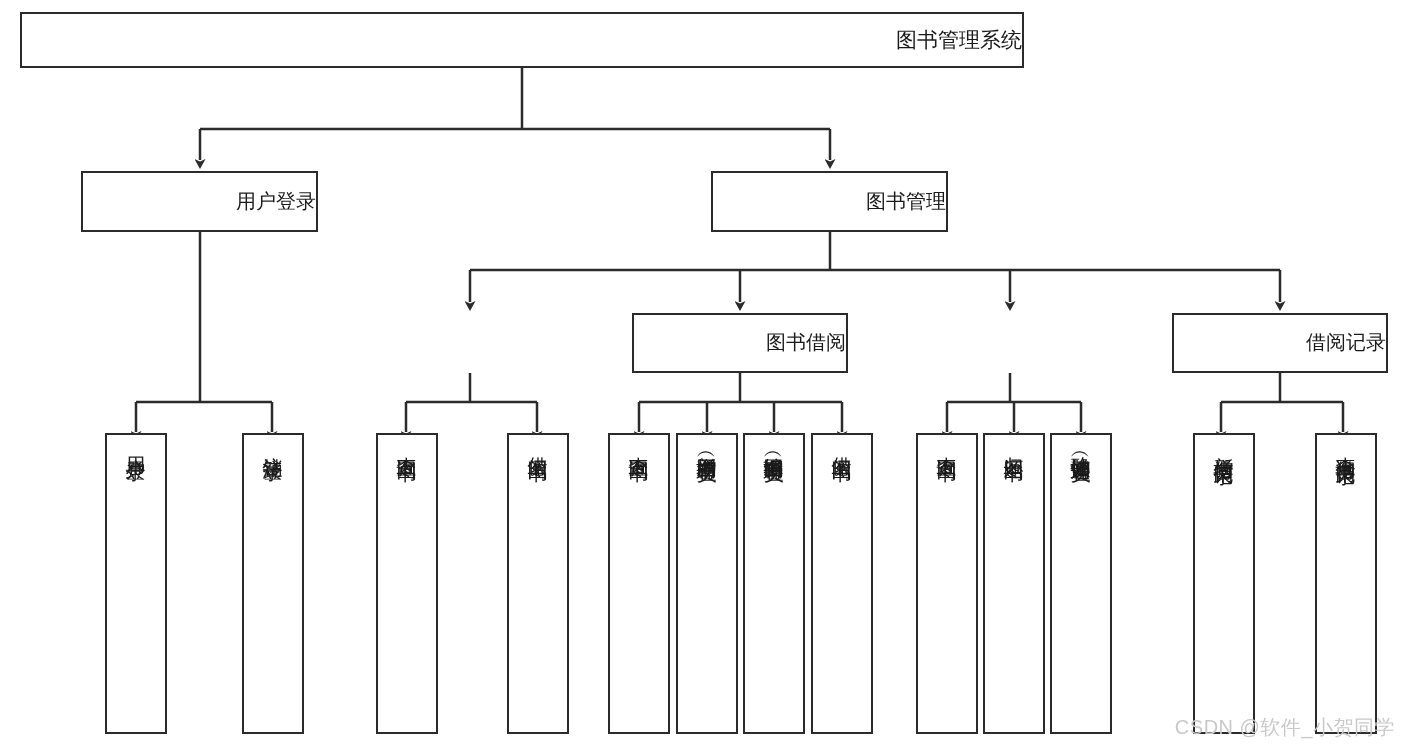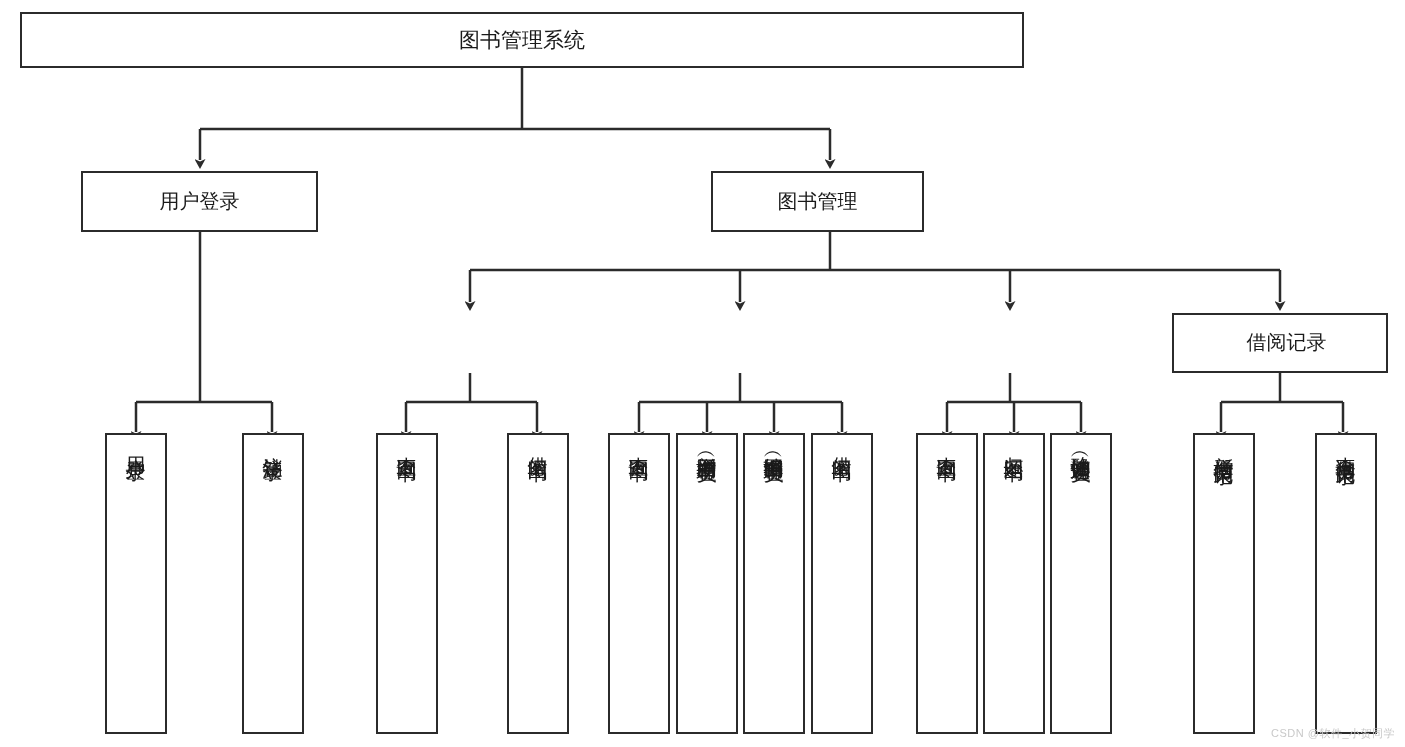--- a/index.html
+++ b/index.html
@@ -26,21 +26,21 @@
     height: 747px;
     pointer-events: none;
   }
   .node {
     position: absolute;
     box-sizing: border-box;
     border: 2.5px solid #2b2b2b;
     background: #ffffff;
     display: flex;
     align-items: center;
-    justify-content: center;
+    justify-content: flex-end;
     color: #1a1a1a;
     z-index: 2;
   }
   .node .label {
     line-height: 1.18;
     text-align: center;
     white-space: pre;
   }
   
   .node.root .label {
@@ -64,21 +64,21 @@
     line-height: 1;
     margin-top: 2px;
   }
   .node.leaf.tall .label {
     letter-spacing: 1px;
   }
   .watermark {
     position: absolute;
     right: 10px;
     bottom: 6px;
-    font-size: 11px;
+    font-size: 20px;
     color: #c9c9c9;
     letter-spacing: 0.5px;
     z-index: 5;
     white-space: nowrap;
   }
 </style>
 </head>
 <body>
 
 <div id="canvas">
@@ -134,25 +134,28 @@
   </svg>
 
   <div class="node root" style="left:20px; top:12px; width:1004px; height:56px;">
     <span class="label">图书管理系统</span>
   </div>
 
   <div class="node branch" style="left:81px; top:171px; width:237px; height:61px;">
     <span class="label">用户登录</span>
   </div>
 
-  <div class="node branch" style="left:711px; top:171px; width:213px; height:61px;font-family:Liberation Serif, serif;">
+  <div class="node branch" style="left:711px; top:171px; width:237px; height:61px;font-family:Liberation Serif, serif;">
     <span class="label">图书管理</span>
   </div>
 
 
+  <div class="node branch" style="left:632px; top:313px; width:216px; height:60px;">
+    <span class="label">图书借阅</span>
+  </div>
 
 
   <div class="node branch" style="left:1172px; top:313px; width:216px; height:60px;padding-left:13px;">
     <span class="label">借阅记录</span>
   </div>
 
   <div class="node leaf" style="left:105px; top:433px; width:62px; height:301px;">
     <span class="label">用户登录</span>
   </div>
 

